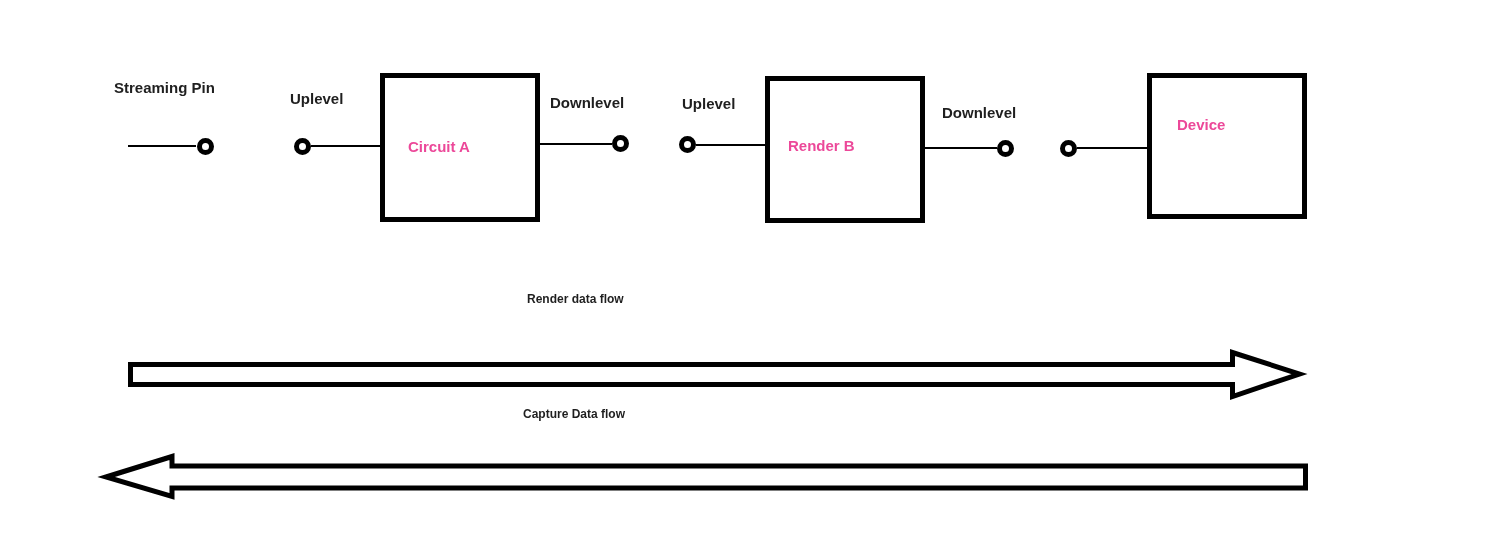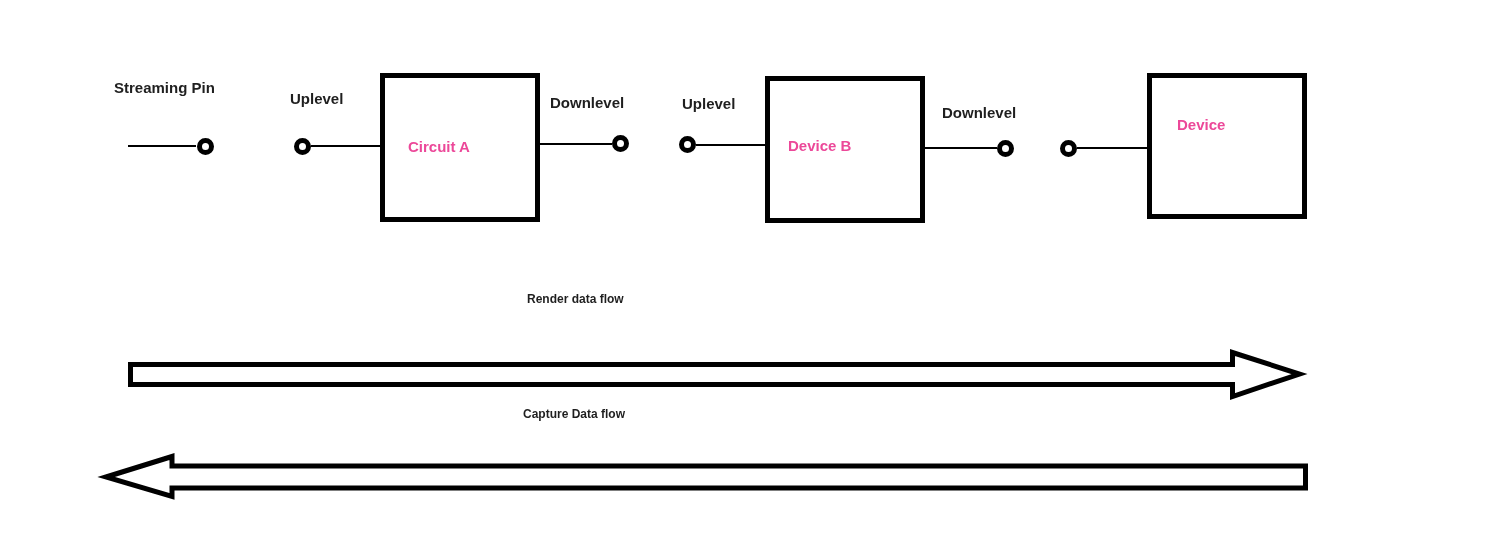--- a/index.html
+++ b/index.html
@@ -90,21 +90,21 @@
   <div class="ring" style="left:294px; top:138px;"></div>
   <div class="ring" style="left:612px; top:135px;"></div>
   <div class="ring" style="left:679px; top:136px;"></div>
   <div class="ring" style="left:997px; top:140px;"></div>
   <div class="ring" style="left:1060px; top:140px;"></div>
 
   <div class="node-box" style="left:380px; top:73px; width:160px; height:149px;"></div>
   <span class="node-label" style="left:408px; top:139px;">Circuit A</span>
 
   <div class="node-box" style="left:765px; top:76px; width:160px; height:147px;"></div>
-  <span class="node-label" style="left:788px; top:138px;">Device B</span>
+  <span class="node-label" style="left:788px; top:138px;">Render B</span>
 
   <div class="node-box" style="left:1147px; top:73px; width:160px; height:146px;"></div>
   <span class="node-label" style="left:1177px; top:117px;text-align:center;">Device</span>
 
   <span class="lbl lbl-flow" style="left:527px; top:291px;">Render data flow</span>
   <span class="lbl lbl-flow" style="left:523px; top:406px;">Capture Data flow</span>
 
   <svg class="arrow-layer" viewBox="0 0 1488 555">
     <polygon class="block-arrow" points="130.5,364.5 1232.5,364.5 1232.5,352.5 1299.5,374 1232.5,396.5 1232.5,384.5 130.5,384.5"></polygon>
     <polygon class="block-arrow" points="106,477 172,456.5 172,466 1305.5,466 1305.5,488 172,488 172,496.5"></polygon>

